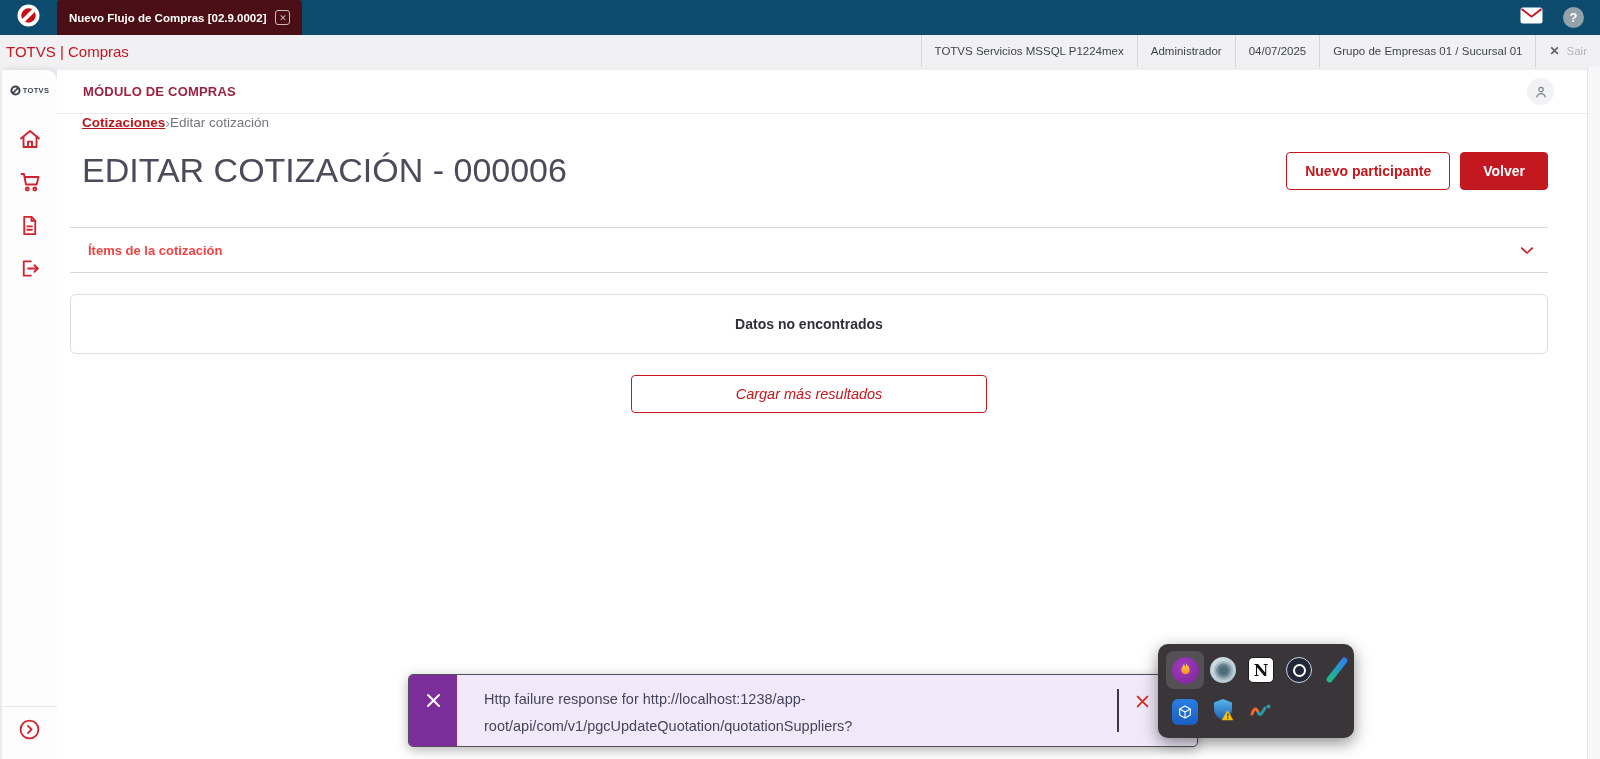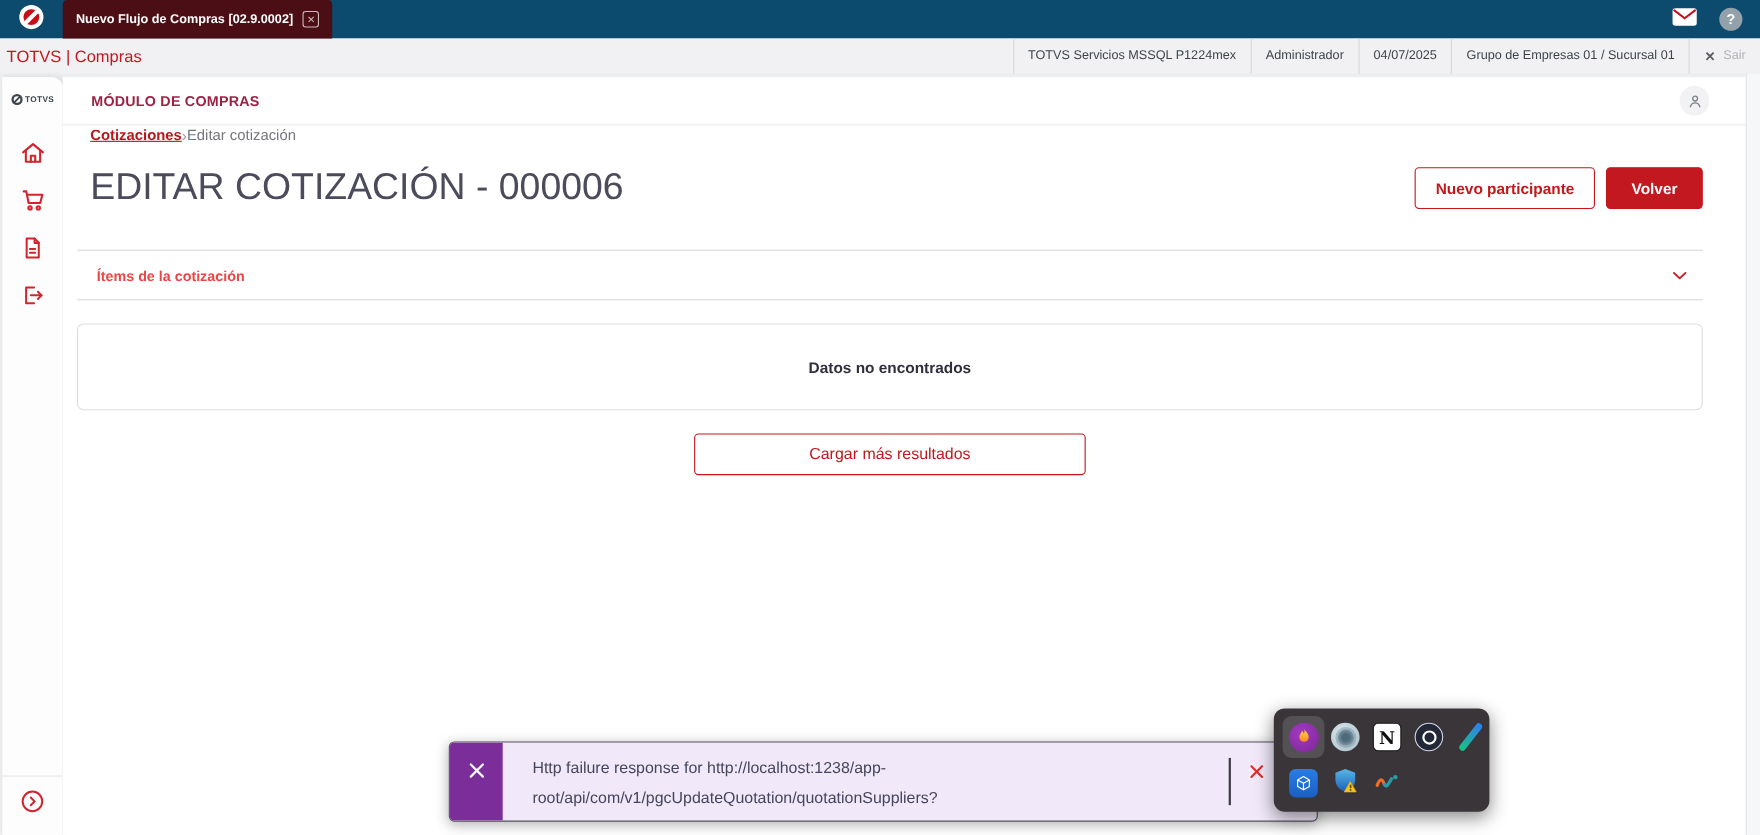--- a/index.html
+++ b/index.html
@@ -55,26 +55,26 @@
   .btns { display:flex; gap:10px; }
   .btn { font-family:inherit; font-size:14px; font-weight:700; border-radius:4px; padding:10px 18px;
          border:1px solid #c5161c; background:#fff; color:#c5161c; cursor:pointer; }
   .btn-primary { background:#c41820; color:#ffffff; padding:10px 22px; }
 
   .divider { border:none; border-top:1px solid #d9d9dc; margin:37px 0 0; }
   .section-row { height:45px; display:flex; align-items:center; justify-content:space-between;
                  padding:0 12px 0 18px; border-bottom:1px solid #d9d9dc; cursor:pointer; }
   .section-title { color:#ef4444; font-size:13px; font-weight:600; }
 
-  .empty-box { margin-top:21px; height:79px; border:1px solid #ddddde; border-radius:6px;
+  .empty-box { margin-top:21px; height:60px; border:1px solid #ddddde; border-radius:6px;
                display:flex; align-items:center; justify-content:center; }
   .empty-msg { font-size:14px; font-weight:700; color:#2f2f3d; }
   .load-more { display:block; margin:21px auto 0; width:356px; height:38px; background:#fff;
                border:1px solid #c5161c; border-radius:4px; color:#c5161c; font-family:inherit;
-               font-size:14.5px; font-weight:500; cursor:pointer; }
+               font-size:14.5px; font-weight:500; cursor:pointer;font-style:italic; }
 
   
   .scroll-track { position:absolute; right:0; top:67px; width:13px; height:692px; background:#f6f7f8;
                   border-left:1px solid #e2e3e5; cursor:pointer; }
 
   
   .toast { position:absolute; left:408px; top:674px; width:790px; height:73px; display:flex;
            background:#f1e9fa; border:1px solid #55505c; border-radius:5px;
            box-shadow:0 3px 12px rgba(0,0,0,.3); z-index:40; overflow:hidden; }
   .toast-accent { width:48px; background:#7b2d99; display:flex; justify-content:center;

